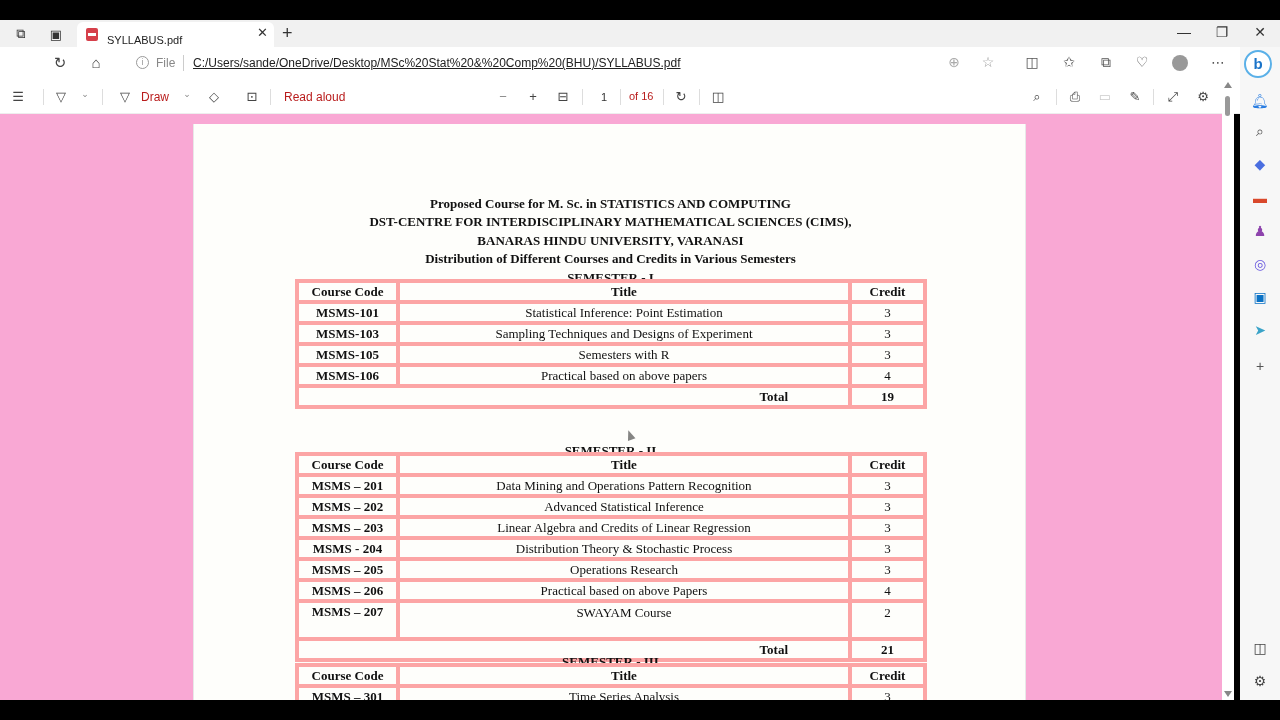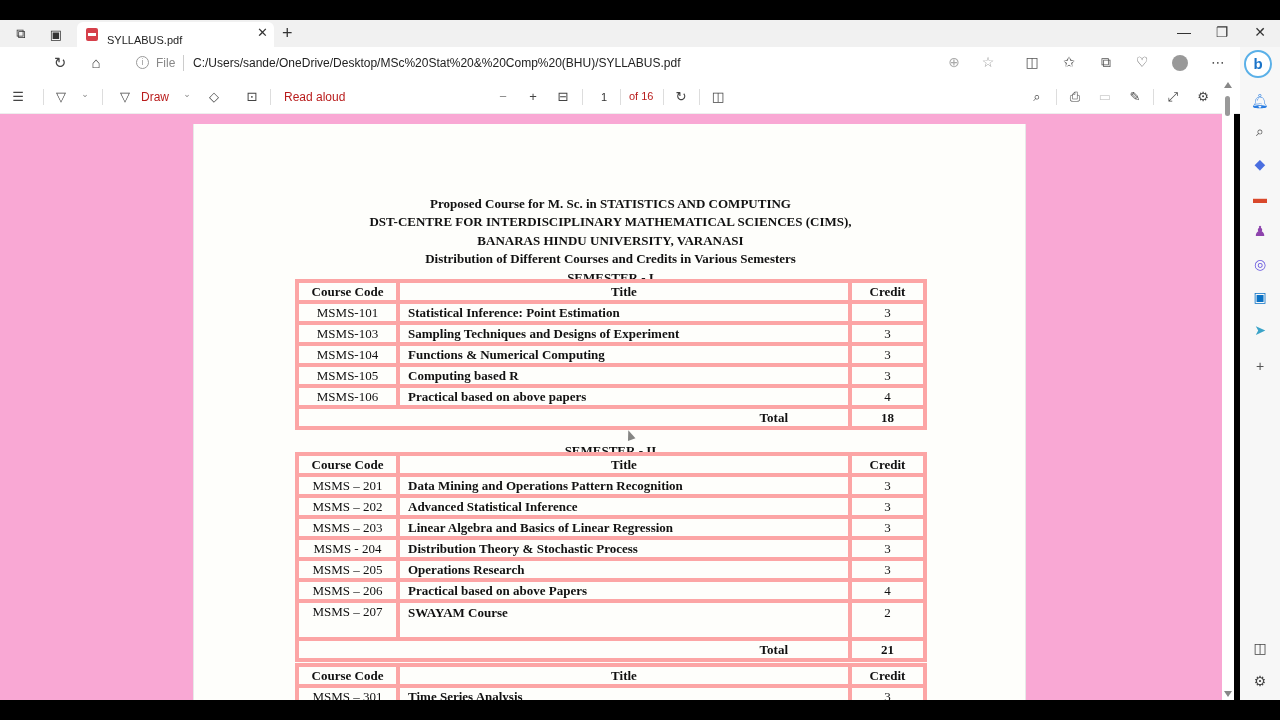--- a/index.html
+++ b/index.html
@@ -17,41 +17,41 @@
   .tab .close { position: absolute; right: 6px; top: 3px; font-size: 13px; color: #333; }
   .newtab { position: absolute; left: 282px; top: 3px; font-size: 18px; color: #333; }
   .winctl { position: absolute; top: 4px; font-size: 14px; color: #333; width: 20px; text-align: center; }
 
   
   .addrbar { position: absolute; left: 0; top: 47px; width: 1240px; height: 33px; background: #fff; }
   .nav-icon { position: absolute; top: 7px; font-size: 15px; color: #444; width: 20px; text-align: center; }
   .info-icon { position: absolute; left: 136px; top: 9px; width: 13px; height: 13px; border: 1px solid #999; border-radius: 50%; font-size: 9px; color: #999; text-align: center; line-height: 11px; }
   .file-label { position: absolute; left: 156px; top: 9px; font-size: 12px; color: #888; }
   .sep { position: absolute; top: 8px; width: 1px; height: 16px; background: #ccc; }
-  .url { position: absolute; left: 193px; top: 9px; font-size: 12px; color: #222; }
+  .url { position: absolute; left: 193px; top: 9px; font-size: 12px; color: #222; text-decoration: underline; }
   .ai { position: absolute; top: 7px; font-size: 14px; color: #555; width: 20px; text-align: center; }
   .avatar { position: absolute; left: 1172px; top: 8px; width: 16px; height: 16px; border-radius: 50%; background: #999; }
 
   
   .pdftoolbar { position: absolute; left: 0; top: 80px; width: 1240px; height: 34px; background: #fff; border-bottom: 1px solid #eee; }
   .pt-icon { position: absolute; top: 9px; font-size: 13px; color: #444; width: 18px; text-align: center; }
   .pt-text { position: absolute; top: 10px; font-size: 12px; color: #b91c1c; }
   .pt-sep { position: absolute; top: 9px; width: 1px; height: 16px; background: #ddd; }
   .pagebox { position: absolute; left: 590px; top: 8px; width: 28px; height: 18px; font-size: 11px; color: #333; text-align: center; line-height: 18px; }
 
   
   .viewer { position: absolute; left: 0; top: 114px; width: 1222px; height: 586px; background: #f9a8d4; overflow: hidden; }
   .page { position: absolute; left: 193px; top: 10px; width: 833px; height: 700px; background: #fefefb; border-left: 1px solid #e8e8e8; border-right: 1px solid #e8e8e8; }
   .doc { font-family: "Liberation Serif", "DejaVu Serif", serif; color: #111; }
   .heading { position: absolute; left: 0; width: 833px; text-align: center; font-weight: bold; font-size: 13px; }
   table.sem { position: absolute; left: 101px; width: 632px; border-collapse: collapse; font-size: 13px; }
   table.sem td, table.sem th { border: 4px solid #fca5a5; height: 19.3px; padding: 0 8px; line-height: 17px; }
   table.sem th { font-weight: bold; text-align: center; }
-  td.code { width: 101px; text-align: center; font-weight: normal; padding: 0 2px !important; }
-  td.ttl { font-weight: bold; }
+  td.code { width: 101px; text-align: center; font-weight: bold; padding: 0 2px !important; }
+  td.ttl { font-weight: normal; text-align: center; }
   td.cr { width: 75px; text-align: center; }
   td.total-label { text-align: right; font-weight: bold; padding-right: 60px !important; }
   td.total-val { text-align: center; font-weight: bold; }
 
   .cursor { position: absolute; left: 626px; top: 430px; width: 0; height: 0; border-left: 4px solid transparent; border-right: 4px solid transparent; border-bottom: 10px solid #333; transform: rotate(-20deg); opacity: .6; }
 
   
   .scrollbar { position: absolute; left: 1222px; top: 80px; width: 12px; height: 620px; background: #fff; }
   .sb-up { position: absolute; left: 2px; top: 2px; width: 0; height: 0; border-left: 4px solid transparent; border-right: 4px solid transparent; border-bottom: 6px solid #888; }
   .sb-thumb { position: absolute; left: 3px; top: 16px; width: 5px; height: 20px; background: #999; border-radius: 3px; }
@@ -151,37 +151,32 @@
             <td class="code">MSMS-101</td>
             <td class="ttl">Statistical Inference: Point Estimation</td>
             <td class="cr">3</td>
           </tr>
       <tr>
             <td class="code">MSMS-103</td>
             <td class="ttl">Sampling Techniques and Designs of Experiment</td>
             <td class="cr">3</td>
           </tr>
       <tr>
-            <td class="code">MSMS-104</td>
-            <td class="ttl">Functions &amp; Numerical Computing</td>
-            <td class="cr">3</td>
-          </tr>
-      <tr>
             <td class="code">MSMS-105</td>
-            <td class="ttl">Computing based R</td>
+            <td class="ttl">Semesters with R</td>
             <td class="cr">3</td>
           </tr>
       <tr>
             <td class="code">MSMS-106</td>
             <td class="ttl">Practical based on above papers</td>
             <td class="cr">4</td>
           </tr>
       <tr>
             <td colspan="2" class="total-label">Total</td>
-            <td class="total-val">18</td>
+            <td class="total-val">19</td>
           </tr>
     </tbody>
       </table>
 
     <div class="heading" style="top:319px">SEMESTER  - II</div>
 
     <table class="sem" style="top:328px">
       <tbody>
           <tr>
         <th>Course Code</th>
@@ -193,21 +188,21 @@
             <td class="ttl">Data Mining and Operations Pattern Recognition</td>
             <td class="cr">3</td>
           </tr>
       <tr>
             <td class="code">MSMS – 202</td>
             <td class="ttl">Advanced Statistical Inference</td>
             <td class="cr">3</td>
           </tr>
       <tr>
             <td class="code">MSMS – 203</td>
-            <td class="ttl">Linear Algebra and Basics of Linear Regression</td>
+            <td class="ttl">Linear Algebra and Credits of Linear Regression</td>
             <td class="cr">3</td>
           </tr>
       <tr>
             <td class="code">MSMS - 204</td>
             <td class="ttl">Distribution Theory &amp; Stochastic Process</td>
             <td class="cr">3</td>
           </tr>
       <tr>
             <td class="code">MSMS – 205</td>
             <td class="ttl">Operations Research</td>
@@ -223,20 +218,21 @@
             <td class="ttl" style="vertical-align:top;padding-top:1px">SWAYAM Course</td>
             <td class="cr" style="vertical-align:top;padding-top:1px">2</td>
           </tr>
       <tr>
             <td colspan="2" class="total-label">Total</td>
             <td class="total-val">21</td>
           </tr>
     </tbody>
       </table>
 
+    <div class="heading" style="top:530px">SEMESTER  - III</div>
 
     <table class="sem" style="top:539px">
       <tbody>
           <tr>
         <th>Course Code</th>
         <th>Title</th>
         <th>Credit</th>
       </tr>
       <tr>
             <td class="code">MSMS – 301</td>

